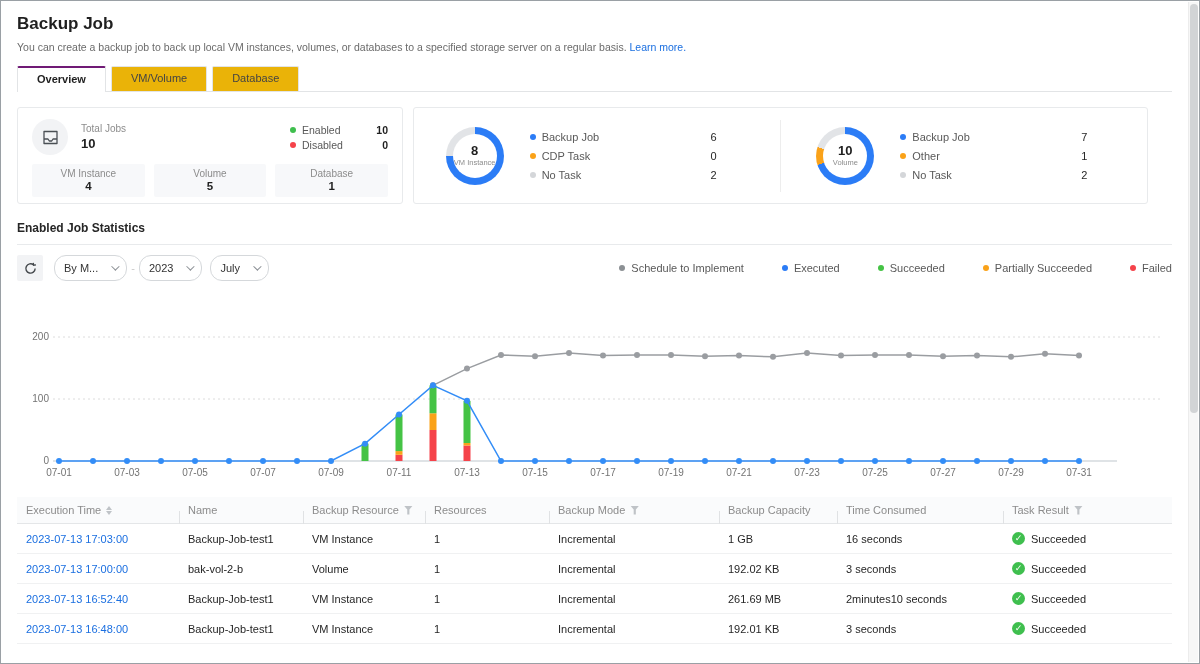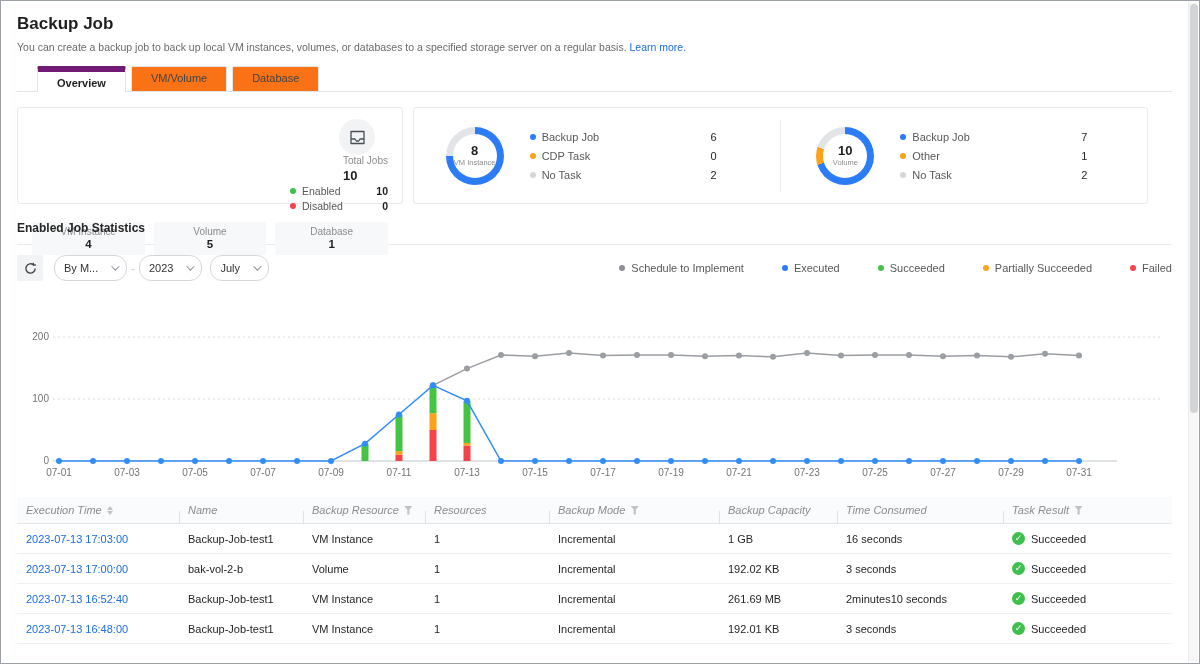--- a/index.html
+++ b/index.html
@@ -13,36 +13,36 @@
   .scroll-thumb { position:absolute; top:2px; left:1px; width:8px; height:62%; background:#d2d4d6; border-radius:4px; }
 
   
   .title { font-size:17px; font-weight:700; color:#1f1f1f; margin-bottom:7px; }
   .desc { font-size:10.5px; color:#6b6b6b; margin-bottom:13px; }
   .desc a { color:#1b6fe0; text-decoration:none; }
 
   
   .tabs { display:flex; border-bottom:1px solid #e2e4e6; height:26px; align-items:flex-end; }
   .tab { position:relative; padding:0 19px; height:25px; line-height:23px; font-size:11px; color:#444;
-         background:#f97316; border:1px solid #e2e4e6; border-bottom:none; margin-right:5px; cursor:pointer;
+         background:#eab308; border:1px solid #e2e4e6; border-bottom:none; margin-right:5px; cursor:pointer;
          border-radius:2px 2px 0 0; }
-  .tab.active { background:#fff; border-top:6px solid #701a75; font-weight:700; color:#1f1f1f;margin-left:20px; }
+  .tab.active { background:#fff; border-top:2px solid #701a75; font-weight:700; color:#1f1f1f; }
   .tab.active::after { content:""; position:absolute; left:0; right:0; bottom:-1px; height:1px; background:#fff; }
 
   
   .panels { display:flex; margin-top:15px; }
   .panel-left { width:386px; margin-right:10px; flex:none; }
   .panel-right { flex:1; margin-right:24px; }
   .section-title { font-size:12px; font-weight:700; color:#262626; margin-bottom:9px; display:flex; align-items:center; gap:5px; }
   .info-ic { width:12px; height:12px; border:1px solid #b6b9bd; border-radius:50%; color:#9a9ea3;
              font-size:8px; font-style:normal; display:inline-flex; align-items:center; justify-content:center; font-weight:400; }
   .card { border:1px solid #e8eaec; border-radius:3px; background:#fff; height:97px; padding:11px 14px; }
 
   
-  .jo-top { display:flex; align-items:flex-end; margin-bottom:9px;flex-direction:column; }
+  .jo-top { display:flex; align-items:center; margin-bottom:9px; }
   .jo-icon { width:36px; height:36px; border-radius:50%; background:#f2f3f5; display:flex; align-items:center; justify-content:center; margin-right:13px; flex:none; }
   .jo-total-label { font-size:10px; color:#8c8c8c; margin-bottom:2px; }
   .jo-total-value { font-size:13px; font-weight:700; color:#1f1f1f; }
   .jo-status { margin-left:auto; width:98px; font-size:10.5px; }
   .jo-srow { display:flex; align-items:center; height:15px; }
   .dot { width:6px; height:6px; border-radius:50%; margin-right:6px; flex:none; }
   .jo-srow .lbl { color:#595959; }
   .jo-srow .val { margin-left:auto; font-weight:700; color:#1f1f1f; }
   .jo-boxes { display:flex; gap:9px; }
   .jo-box { flex:1; background:#f7f8fa; border-radius:2px; text-align:center; padding:4px 0 5px; }
@@ -74,21 +74,21 @@
   .gap8 { width:8px; }
   .chart-legend { margin-left:auto; display:flex; align-items:center; gap:38px; font-size:11px; color:#595959; }
   .cl-item { display:flex; align-items:center; cursor:pointer; }
 
   .chart-wrap { margin-top:42px; }
 
   
   .table { margin-top:12px; }
   .thead, .trow { display:grid; grid-template-columns:162px 124px 122px 124px 170px 118px 166px 1fr; align-items:center; }
   .thead { height:27px; background:#fafbfc; border-bottom:1px solid #e4e6e8; color:#8c8c8c; font-size:11px; }
-  .th { position:relative; padding-left:9px; display:flex; align-items:center; gap:5px;font-style:italic; }
+  .th { position:relative; padding-left:9px; display:flex; align-items:center; gap:5px; }
   .th:not(:first-child)::before { content:""; position:absolute; left:0; top:7px; height:13px; width:1px; background:#e0e2e4; }
   .trow { height:30px; border-bottom:1px solid #f0f1f2; font-size:11px; color:#262626; }
   .td { padding-left:9px; white-space:nowrap; overflow:hidden; }
   .td.link { color:#1b6fe0; cursor:pointer; }
   .sorter { display:inline-flex; flex-direction:column; gap:1px; cursor:pointer; }
   .car-up { width:0; height:0; border-left:3.5px solid transparent; border-right:3.5px solid transparent; border-bottom:4px solid #bfc3c7; }
   .car-dn { width:0; height:0; border-left:3.5px solid transparent; border-right:3.5px solid transparent; border-top:4px solid #bfc3c7; }
   .funnel { width:9px; height:9px; background:#bfc3c7; clip-path:polygon(0 0,100% 0,62% 45%,62% 100%,38% 100%,38% 45%); cursor:pointer; }
   .st-ic { width:13px; height:13px; border-radius:50%; color:#fff; font-size:9px; line-height:13px;
            display:inline-flex; align-items:center; justify-content:center; margin-right:6px; flex:none; }

